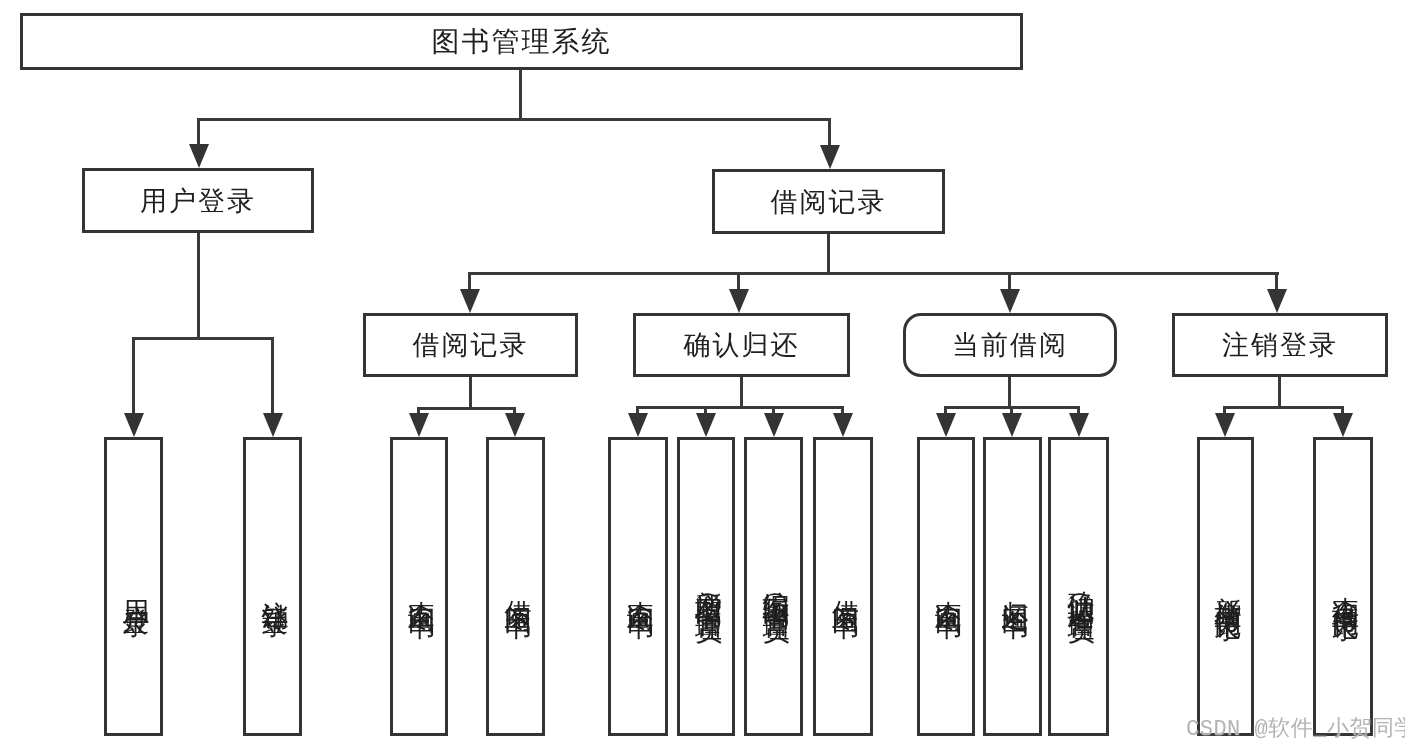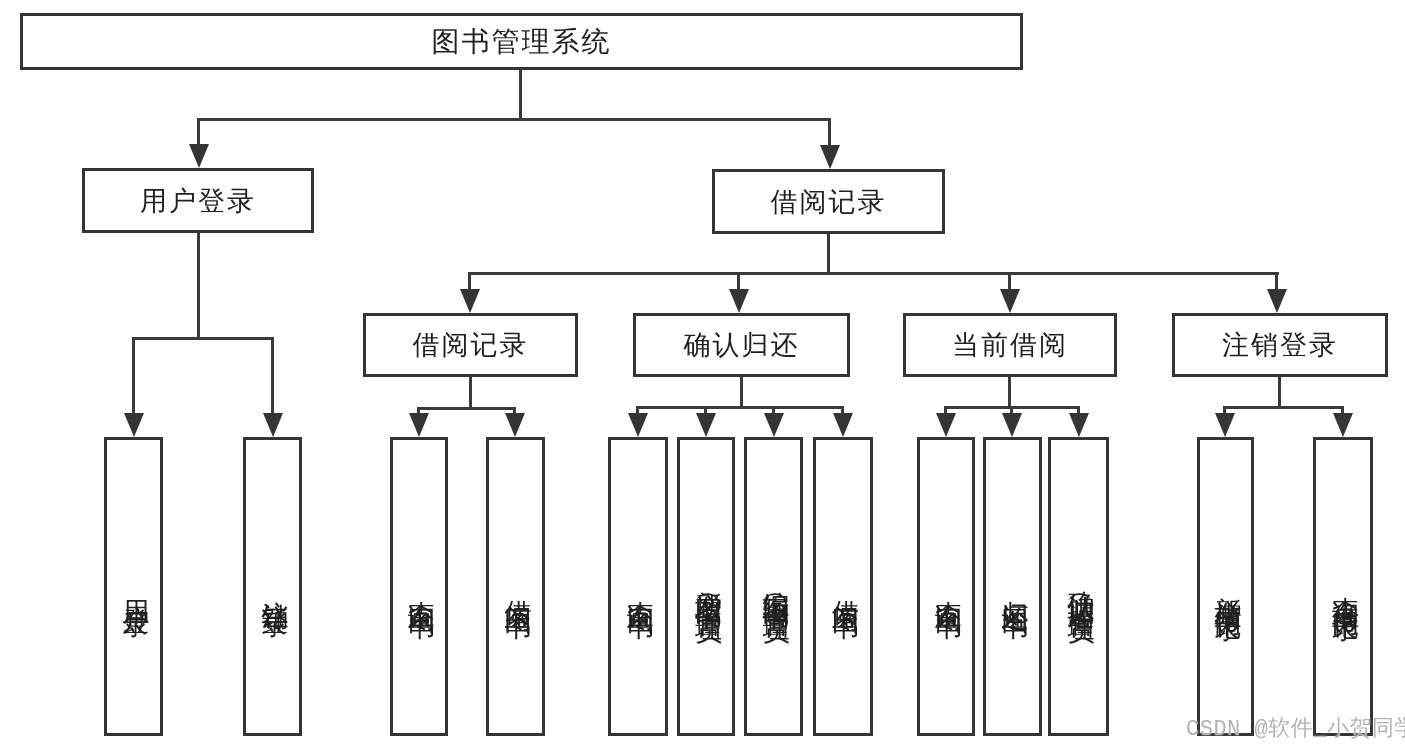--- a/index.html
+++ b/index.html
@@ -43,21 +43,21 @@
   <div class="box hbox" style="left:712px;top:169px;width:233px;height:65px;">
     <span>借阅记录</span>
   </div>
 
   <div class="box hbox" style="left:363px;top:313px;width:215px;height:64px;">
     <span>借阅记录</span>
   </div>
   <div class="box hbox" style="left:633px;top:313px;width:217px;height:64px;">
     <span>确认归还</span>
   </div>
-  <div class="box hbox" style="left:903px;top:313px;width:214px;height:64px;">
+  <div class="box hbox" style="left:903px;top:313px;width:214px;height:64px;border-radius:18px;">
     <span>当前借阅</span>
   </div>
   <div class="box hbox" style="left:1172px;top:313px;width:216px;height:64px;">
     <span>注销登录</span>
   </div>
 
   <div class="box vbox" style="left:104px;top:437px;width:59px;height:299px;">
     <span>用户登录</span>
   </div>
   <div class="box vbox" style="left:243px;top:437px;width:59px;height:299px;">

